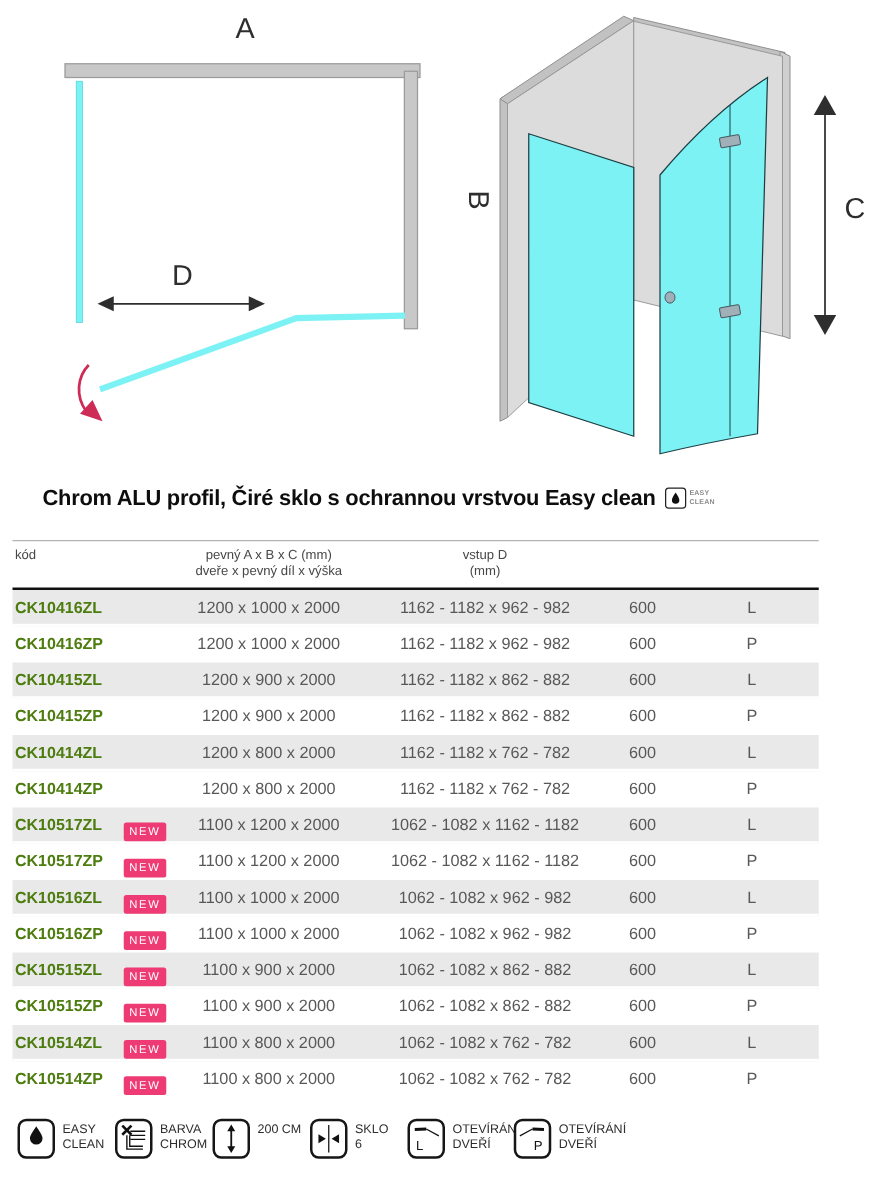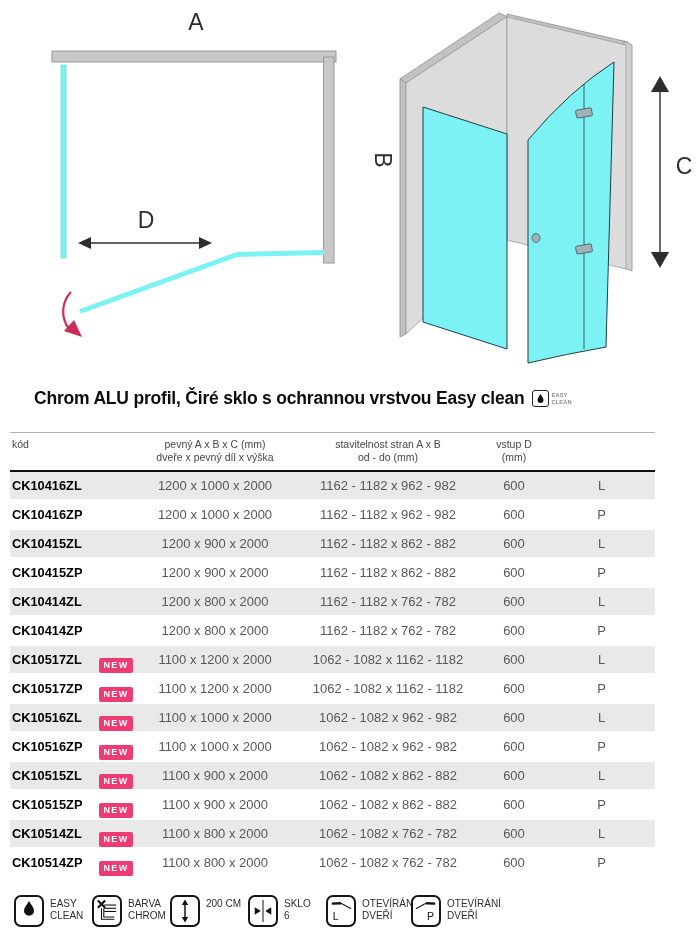--- a/index.html
+++ b/index.html
@@ -25,23 +25,23 @@
   .thead{border-top:1px solid #b3b3b3;border-bottom:2.5px solid #0f0f0f;
     display:grid;grid-template-columns:124px 162px 184px 68px 107px;
     padding:5px 0 6px 0;}
   .th{font-size:10.5px;color:#474747;text-align:center;line-height:1.25;}
   .th.left{text-align:left;padding-left:2px;}
   .rows{width:645px;}
   .row{display:grid;grid-template-columns:88px 36px 162px 184px 68px 107px;
     height:27px;align-items:center;border-bottom:2px solid #ffffff;}
   .row:nth-child(odd){background:#e9e9e9;}
   .cell{font-size:13px;color:#585858;text-align:center;white-space:nowrap;}
-  .cell.code{font-weight:bold;color:#000000;text-align:left;padding-left:2px;font-size:12.8px;}
+  .cell.code{font-weight:bold;color:#4d7c0f;text-align:left;padding-left:2px;font-size:12.8px;}
   .new-badge{display:inline-block;width:34px;height:15px;line-height:15.5px;border-radius:2px;
-    background:#EE3B73;color:#fff;font-size:9px;font-weight:bold;letter-spacing:1.4px;
+    background:#EE3B73;color:#fff;font-size:9px;font-weight:normal;letter-spacing:1.4px;
     text-align:center;margin-top:12px;}
 
   
   #legend{position:absolute;left:14px;top:895px;display:flex;align-items:flex-start;}
   .legend-item{display:flex;align-items:flex-start;gap:6px;width:78px;}
   .legend-item.wide{width:85px;}
   .legend-item:last-child{width:auto;}
   .legend-icon{width:26px;height:28px;border:2px solid #161616;border-radius:7px;
     display:flex;align-items:center;justify-content:center;background:#fff;flex:0 0 auto;}
   .legend-label{font-size:10px;line-height:1.18;color:#2e2e2e;padding-top:3px;white-space:nowrap;}
@@ -123,24 +123,20 @@
   <div id="spec-table">
     <div class="thead">
       <div class="th left">
         <span>kód</span>
       </div>
       <div class="th">
         <span>pevný A x B x C (mm)</span><br>
         <span>dveře x pevný díl x výška</span>
       </div>
       <div class="th">
-        <span>stavitelnost stran A x B</span><br>
-        <span>od - do (mm)</span>
-      </div>
-      <div class="th">
         <span>vstup D</span><br>
         <span>(mm)</span>
       </div>
     </div>
 
     <div class="rows">
     <div class="row">
       <div class="cell code">CK10416ZL</div>
       <div class="cell">
         <span class="new-badge" style="visibility: hidden;">NEW</span>

